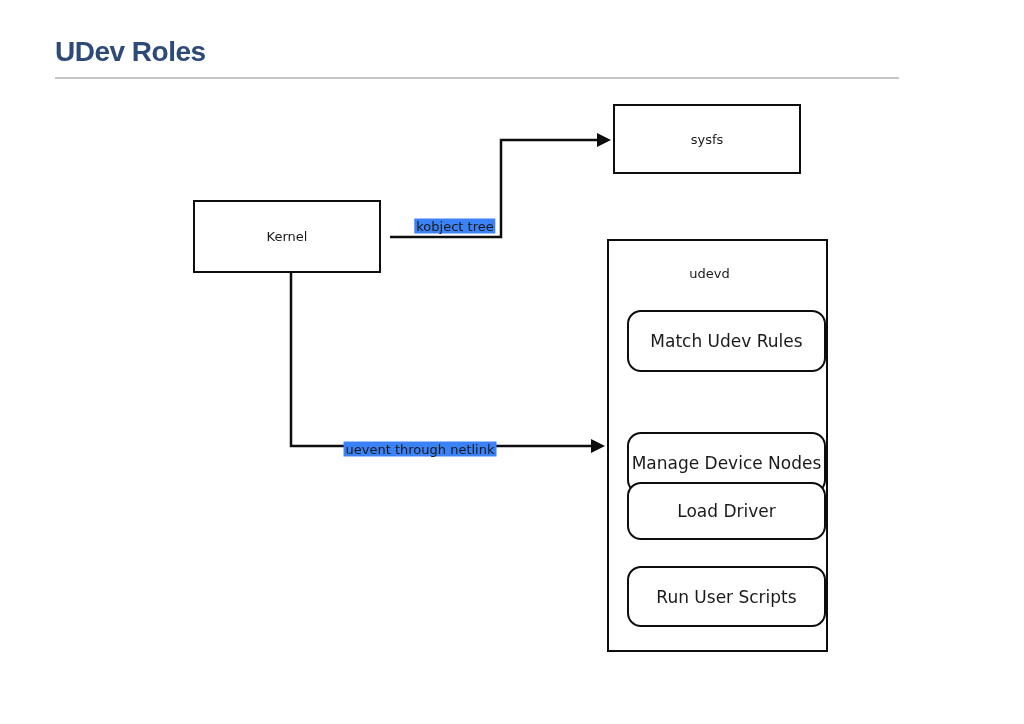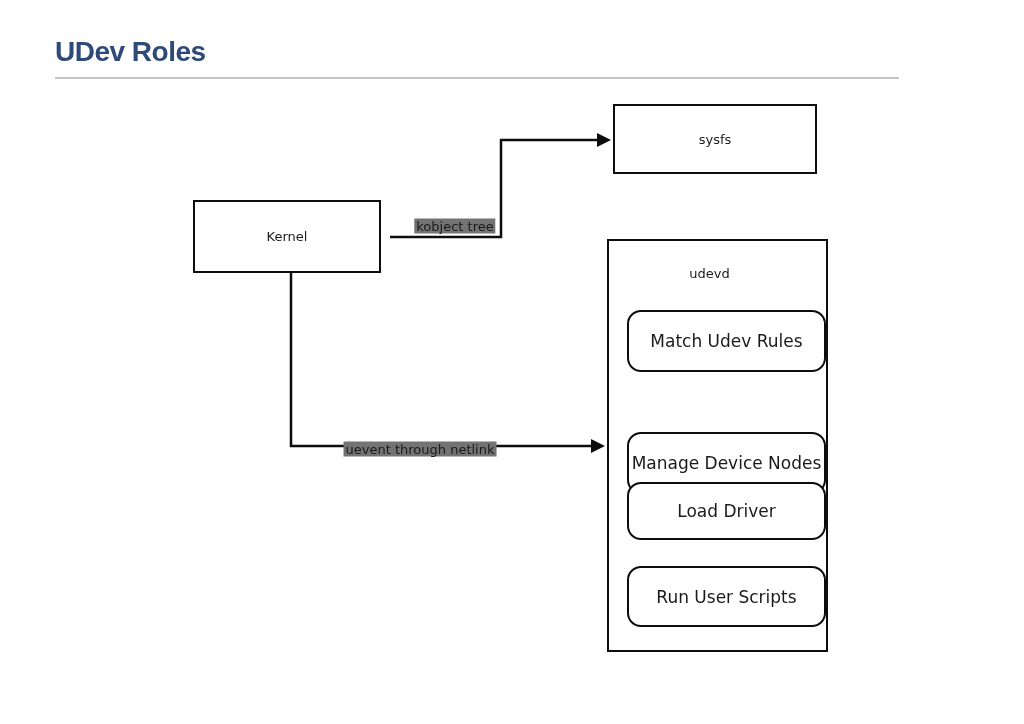--- a/index.html
+++ b/index.html
@@ -38,21 +38,21 @@
     box-sizing: border-box;
     border: 2px solid #0d0d0d;
     background: #ffffff;
     display: flex;
     align-items: center;
     justify-content: center;
     font-size: 13px;
     color: #1a1a1a;
   }
   .kernel-box  { left: 193px; top: 200px; width: 188px; height: 73px; }
-  .sysfs-box   { left: 613px; top: 104px; width: 204px; height: 70px; }
+  .sysfs-box   { left: 613px; top: 104px; width: 188px; height: 70px; }
   .udevd-box   { left: 607px; top: 239px; width: 221px; height: 413px; }
   .udevd-label {
     position: absolute;
     left: 607px;
     top: 266px;
     width: 205px;
     text-align: center;
     font-size: 13px;
     color: #1a1a1a;
   }
@@ -75,21 +75,21 @@
   .task-1 { top: 310px; }
   .task-2 { top: 398px; margin-top: 34px; }
   .task-3 { top: 482px; height: 58px; }
   .task-4 { top: 566px; height: 61px; }
   .edge-label {
     position: absolute;
     transform: translate(-50%, -50%);
     font-size: 13px;
     color: #1a1a1a;
     white-space: nowrap;
-    background: #737373;
+    background: #3b82f6;
     padding: 0 2px;
   }
   .kobject-label { left: 455px; top: 226px; }
   .uevent-label  { left: 420px; top: 433px; margin-top: 16px; }
   .connector-layer {
     position: absolute;
     left: 0;
     top: 0;
     width: 1024px;
     height: 724px;

